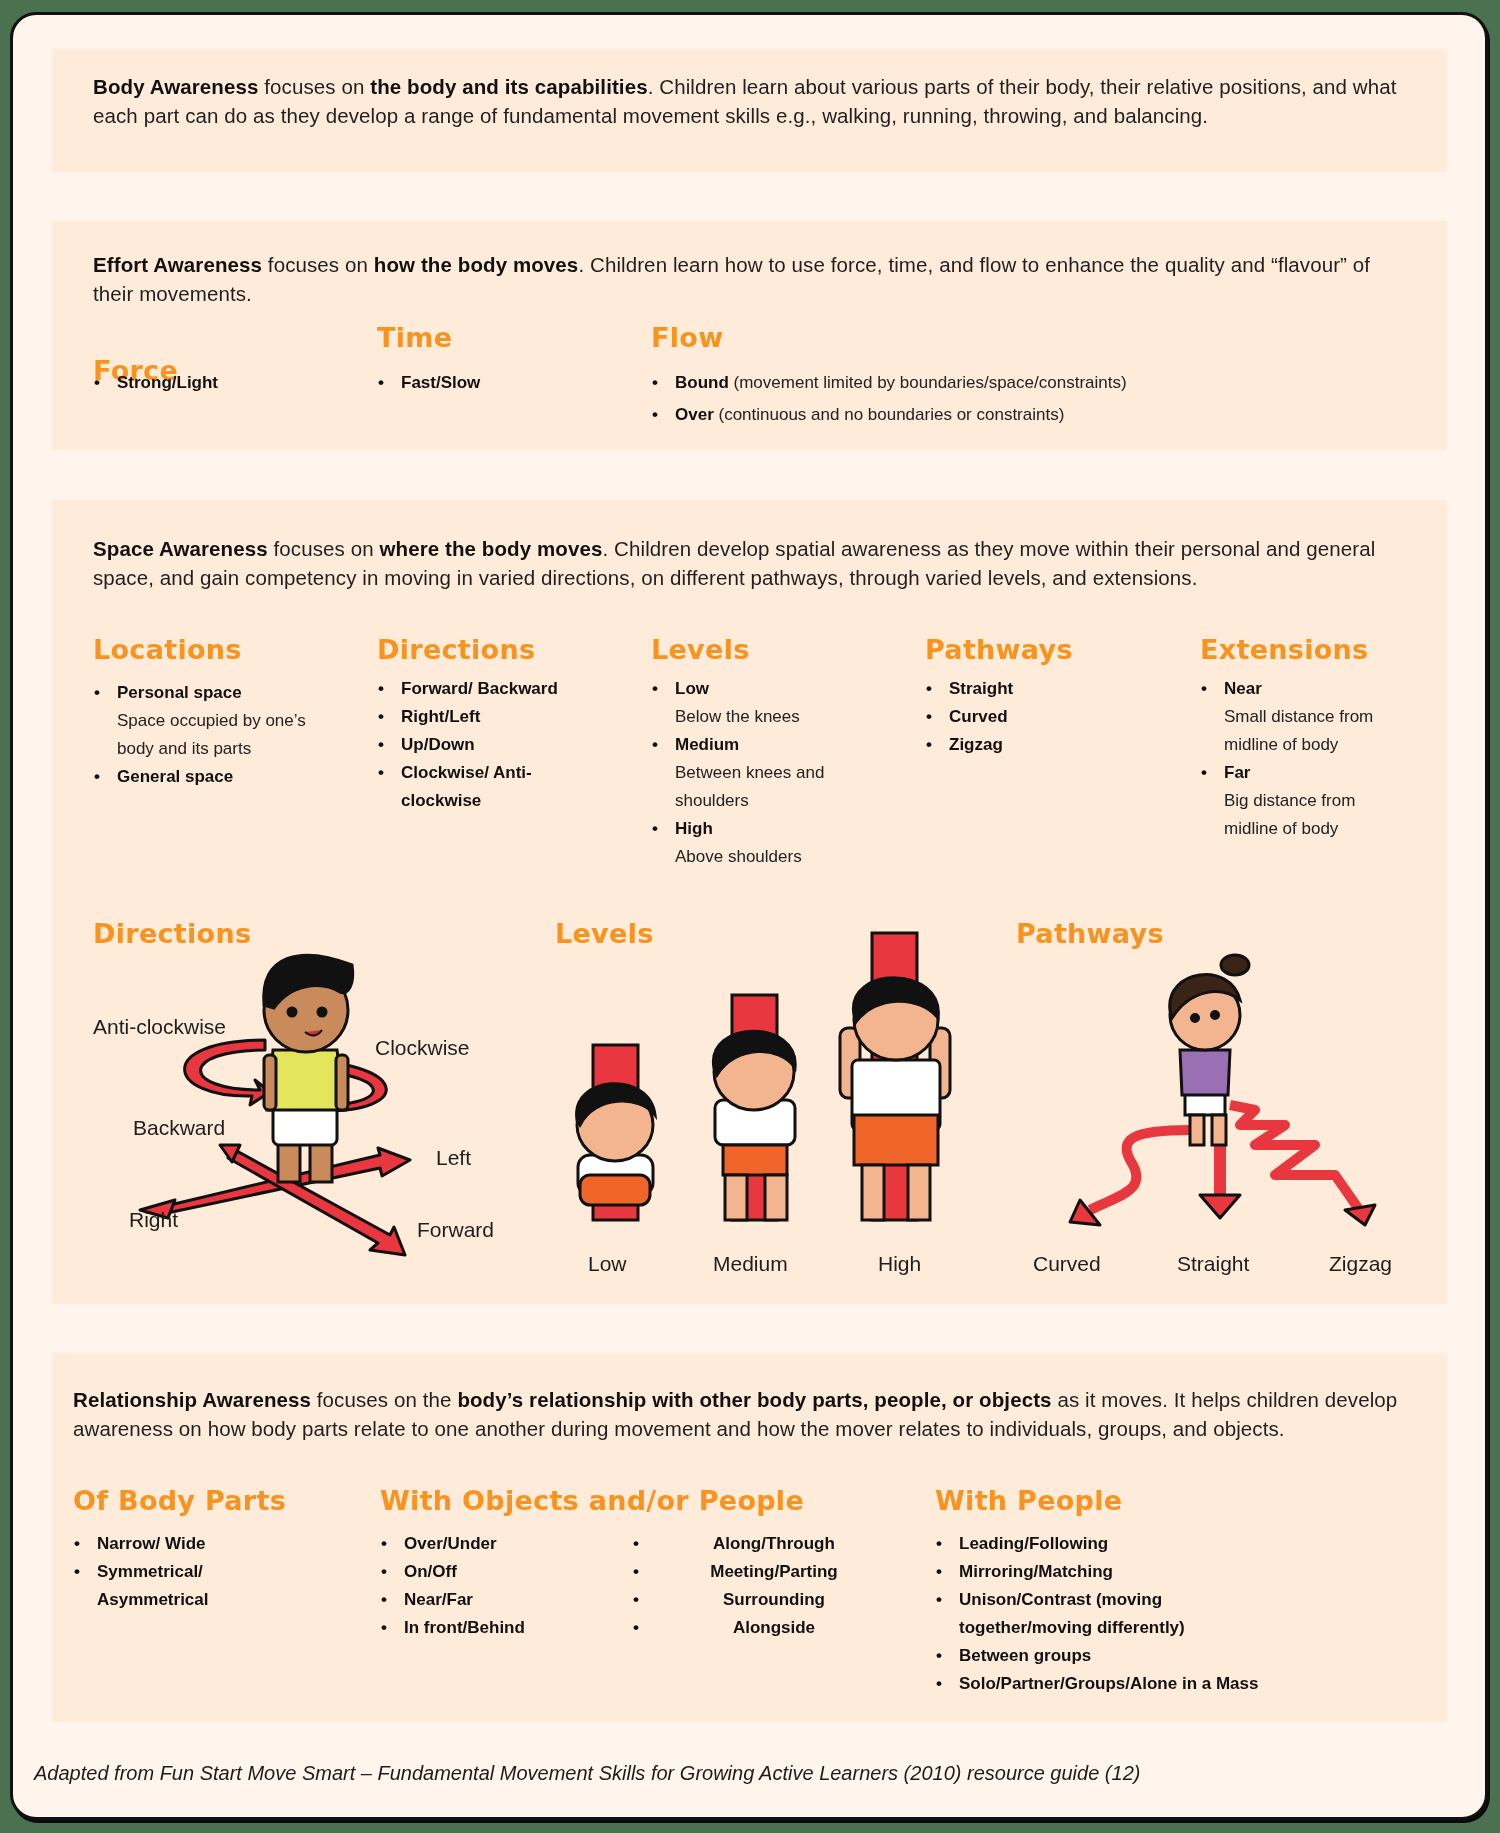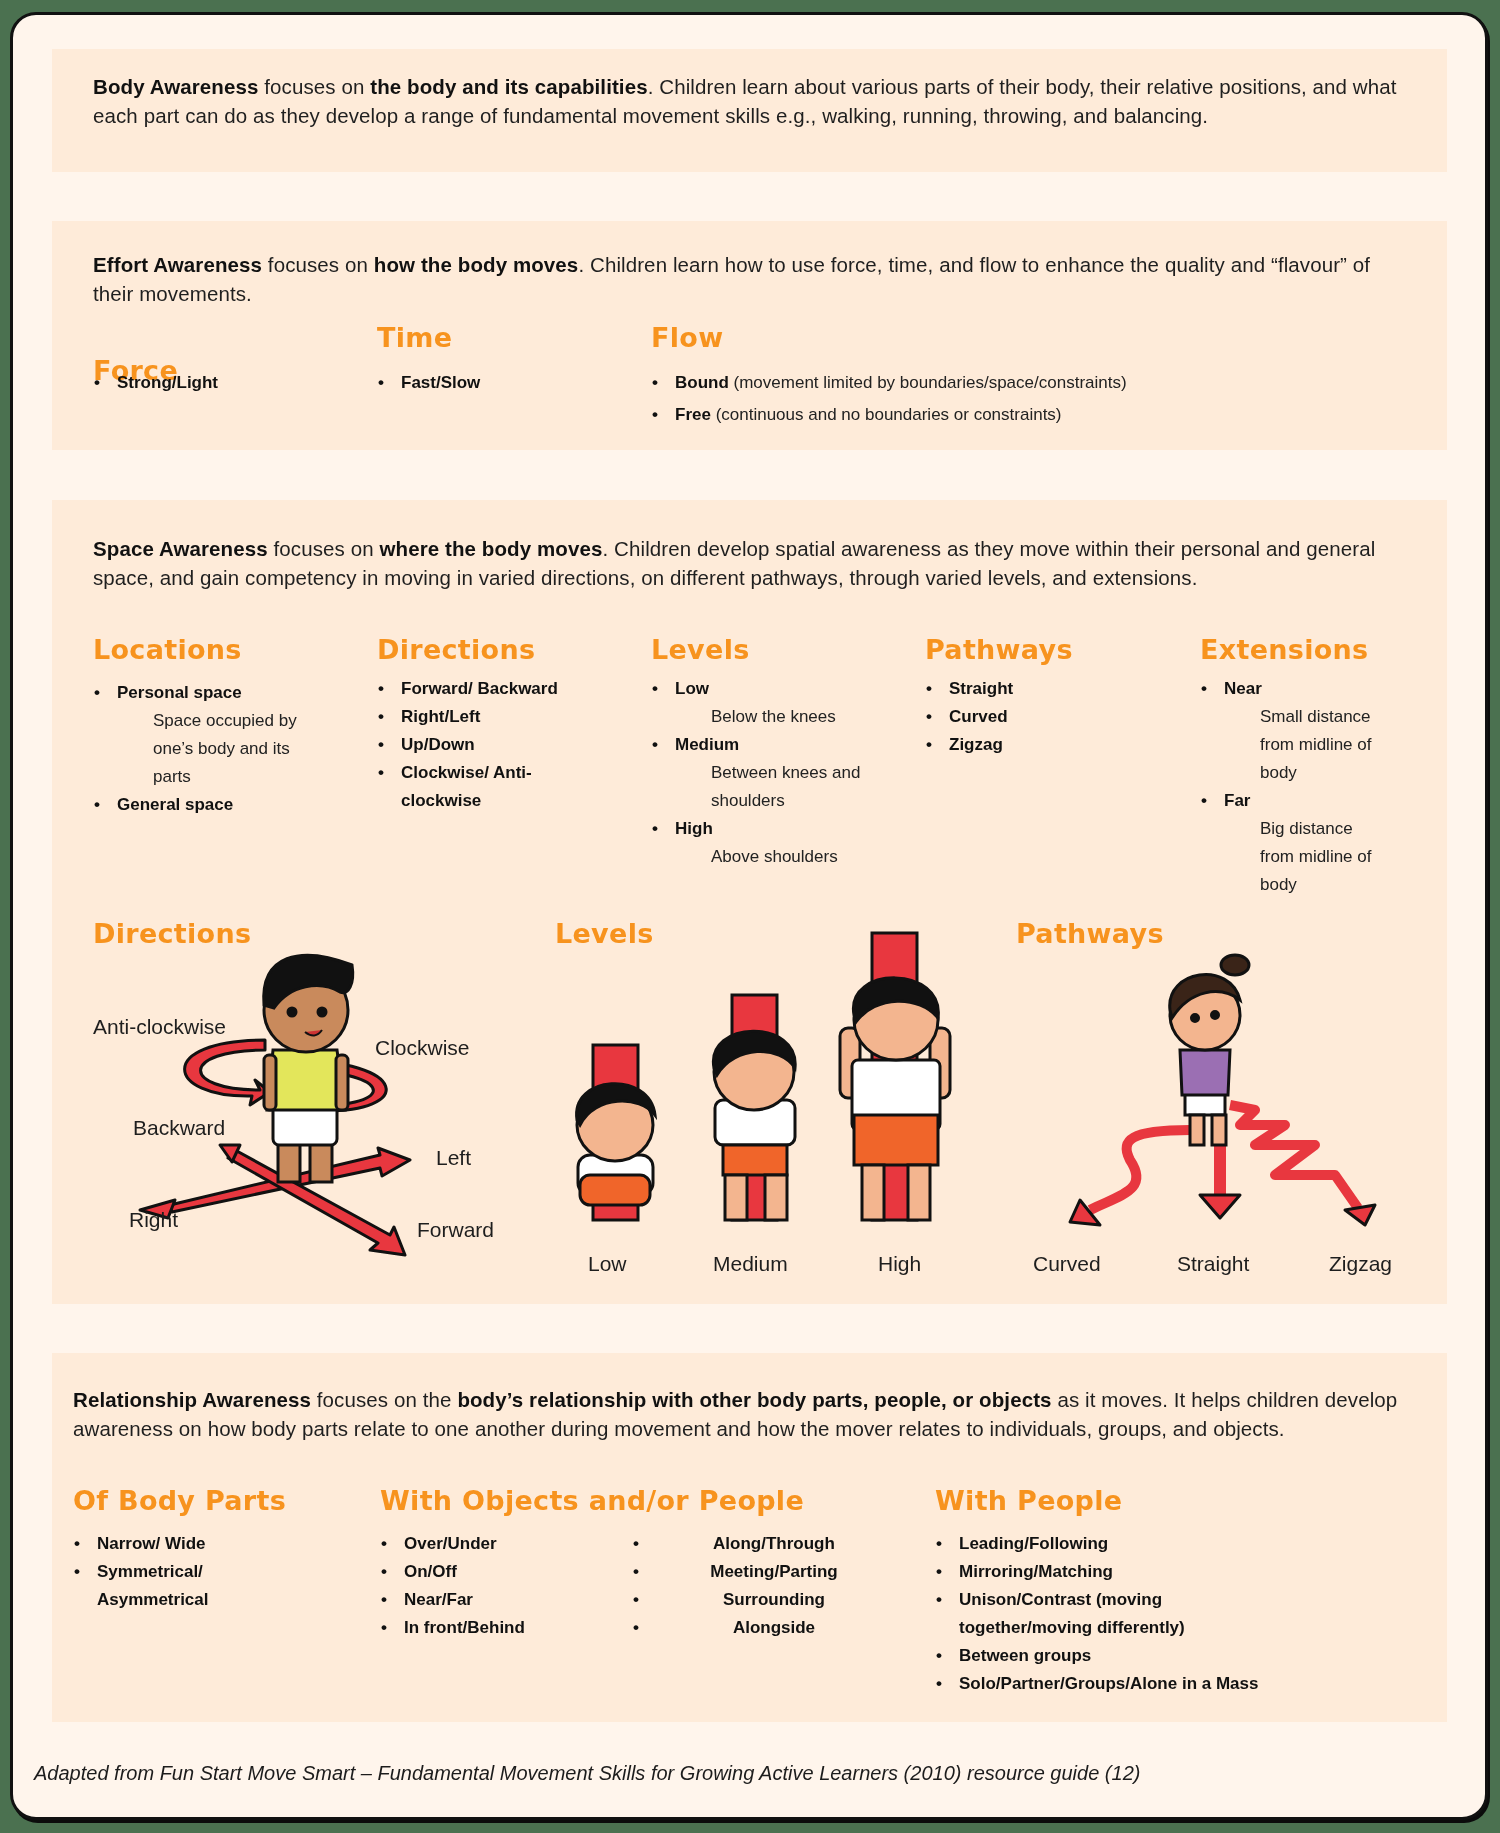--- a/index.html
+++ b/index.html
@@ -7,21 +7,21 @@
   body { background: #4b7150; font-family: "Liberation Sans", sans-serif; color: #1a1a1a; position: relative; }
   .card { position: absolute; left: 10px; top: 12px; width: 1478px; height: 1808px; background: #fff5ec; border: 3px solid #111; border-radius: 26px; box-shadow: 2px 3px 0 #0b0b0b; }
   .section { position: absolute; left: 52px; width: 1395px; background: #feebd9; }
   .para { position: absolute; font-size: 20.5px; line-height: 29px; color: #1f1f1f; letter-spacing: 0.1px; }
   .para b { font-weight: bold; color: #111; }
   .heading { position: absolute; font-family: "DejaVu Sans", sans-serif; font-weight: bold; color: #f7931e; font-size: 27px; letter-spacing: 0.3px; }
   ul.list { position: absolute; list-style: none; font-size: 17px; line-height: 29px; }
   ul.list li { position: relative; padding-left: 24px; }
   ul.list li::before { content: "\2022"; position: absolute; left: 1px; top: 0; font-weight: bold; color: #111; }
   ul.list li .b { font-weight: bold; color: #111; }
-  ul.list li .d { display: block; font-weight: normal; color: #222; margin-left: 36px; }
+  ul.list li .d { display: block; font-weight: normal; color: #222; }
   ul.list li .n { font-weight: normal; color: #222; }
   ul.tight { line-height: 28px; }
   .illo-label { position: absolute; font-size: 21px; color: #1e1e1e; white-space: nowrap; }
   .footer { position: absolute; left: 34px; top: 1762px; font-size: 20px; font-style: italic; color: #1c1c1c; }
   svg { position: absolute; overflow: visible; }
 </style>
 </head>
 <body>
 
 <div class="card"></div>
@@ -39,21 +39,21 @@
 <div class="heading" style="left:377px;top:322px;">Time</div>
 <div class="heading" style="left:651px;top:322px;">Flow</div>
 <ul class="list" style="left:93px;top:367px;line-height:32px;">
   <li><span class="b">Strong/Light</span></li>
 </ul>
 <ul class="list" style="left:377px;top:367px;line-height:32px;">
   <li><span class="b">Fast/Slow</span></li>
 </ul>
 <ul class="list" style="left:651px;top:367px;line-height:32px;">
   <li><span class="b">Bound</span><span class="n"> (movement limited by boundaries/space/constraints)</span></li>
-  <li><span class="b">Free</span><span class="n"> (continuous and no boundaries or constraints)</span></li>
+  <li><span class="b">Over</span><span class="n"> (continuous and no boundaries or constraints)</span></li>
 </ul>
 
 <div class="section" style="top:500px;height:804px;"></div>
 <p class="para" style="left:93px;top:534px;width:1322px;">
   <b>Space Awareness</b><span> focuses on </span><b>where the body moves</b><span>. Children develop spatial awareness as they move within their personal and general space, and gain competency in moving in varied directions, on different pathways, through varied levels, and extensions.</span>
 </p>
 
 <div class="heading" style="left:93px;top:634px;">Locations</div>
 <div class="heading" style="left:377px;top:634px;">Directions</div>
 <div class="heading" style="left:651px;top:634px;">Levels</div>

